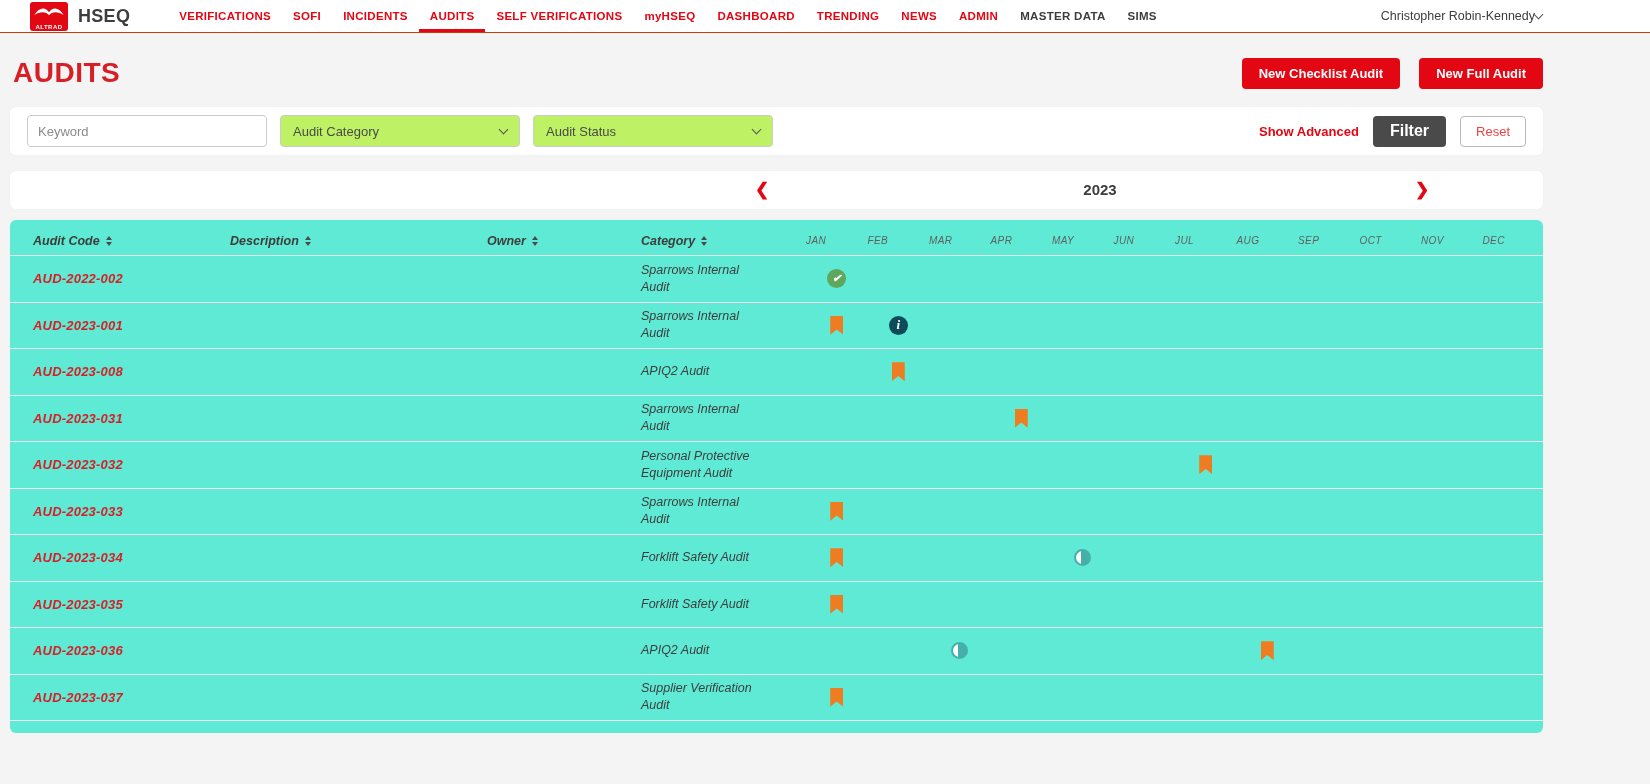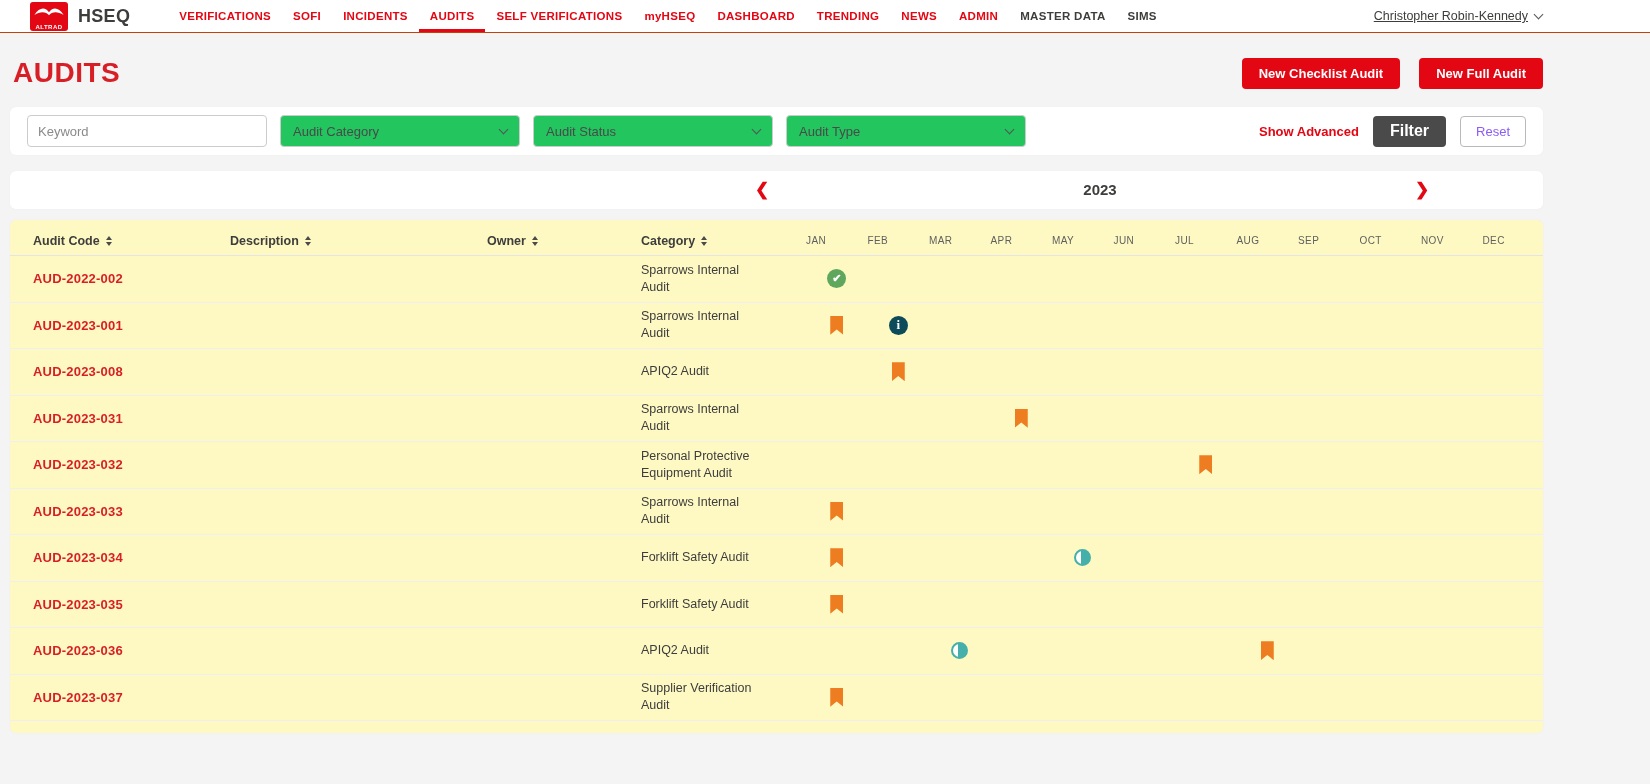--- a/index.html
+++ b/index.html
@@ -27,22 +27,22 @@
   .appname { font-size:18px; font-weight:bold; color:#3d3d3c; align-self:center; margin-left:10px; letter-spacing:.3px; }
   .nav-items { display:flex; margin-left:38px; align-items:stretch; }
   .nav-item {
     font-size:11.5px; font-weight:bold; color:#e30613; letter-spacing:.3px;
     display:flex; align-items:center; padding:0 11px; cursor:pointer;
     border-bottom:3px solid transparent; border-top:3px solid transparent;
   }
   .nav-item.dark { color:#3d3d3c; }
   .nav-item.active { border-bottom-color:#e30613; }
   .user-menu {
-    margin-left:auto; margin-right:108px; display:flex; align-items:center; gap:7px;
-    font-size:12.5px; color:#3d3d3c; cursor:pointer;text-decoration:underline;
+    margin-left:auto; margin-right:108px; display:flex; align-items:center; 
+    font-size:12.5px; color:#3d3d3c; cursor:pointer;
   }
   .chev {
     width:7px; height:7px; border-right:1.6px solid #555; border-bottom:1.6px solid #555;
     transform:rotate(45deg); display:inline-block; margin-top:-3px;
   }
   
   .content { width:1533px; margin-left:10px; }
   .title-row { display:flex; align-items:center; padding:24px 0 18px 3px; }
   .page-title { color:#d81f26; font-size:28px; font-weight:bold; letter-spacing:.5px; }
   .title-actions { margin-left:auto; display:flex; gap:19px; }
@@ -56,56 +56,57 @@
     background:#fff; border-radius:6px; height:48px; display:flex; align-items:center;
     padding:0 10px 0 17px; gap:13px; box-shadow:0 0 2px rgba(0,0,0,.04);
   }
   .keyword-input {
     width:240px; height:32px; border:1px solid #ccc; border-radius:4px;
     padding:0 10px; font-size:13px; color:#3d3d3d; outline:none;
     font-family:"Liberation Sans", sans-serif;
   }
   .keyword-input::placeholder { color:#8a8a8a; }
   .select {
-    width:240px; height:32px; border:1px solid #ccc; border-radius:4px; background:#22c55e;
+    width:240px; height:32px; border:1px solid #ccc; border-radius:4px; background:#bef264;
     display:flex; align-items:center; padding:0 12px; font-size:13px; color:#4a4a4a;
     cursor:pointer;
     gap:33px;
   }
   .select .chev { margin-left:auto; border-color:#555; }
   .filter-right { margin-left:auto; display:flex; align-items:center; gap:14px; padding-right:7px; }
   .show-advanced { color:#e30613; font-size:13px; font-weight:bold; cursor:pointer; }
   .btn-filter {
     background:#4a4a4b; color:#fff; border:none; border-radius:4px; height:31px;
     padding:0 17px; font-size:16px; font-weight:bold; cursor:pointer;
     font-family:"Liberation Sans", sans-serif;
   }
   .btn-reset {
-    background:#fff; color:#8b5cf6; border:1px solid #b9b9b9; border-radius:4px; height:31px;
+    background:#fff; color:#ef4444; border:1px solid #b9b9b9; border-radius:4px; height:31px;
     padding:0 15px; font-size:13px; cursor:pointer; font-family:"Liberation Sans", sans-serif;
   }
   
   .year-card {
     background:#fff; border-radius:6px; height:38px; margin-top:16px; position:relative;
     box-shadow:0 0 2px rgba(0,0,0,.04);
   }
   .year-chevron {
     position:absolute; top:7px; color:#e30613; font-size:17px; font-weight:bold;
     cursor:pointer; line-height:24px;
   }
   .year-prev { left:745px; }
   .year-next { left:1405px; }
   .year-label {
     position:absolute; left:1045px; width:90px; text-align:center; top:10px;
     font-size:15px; color:#3d3d3c; font-weight:bold;
   }
   
   .table-card {
-    background:#fef9c3; border-radius:6px; margin-top:11px; padding:6px 0 12px 0;
+    background:#5eead4; border-radius:6px; margin-top:11px; padding:6px 0 12px 0;
     box-shadow:0 0 2px rgba(0,0,0,.04);
+    font-style:italic;
   }
   .thead, .trow {
     display:grid;
     grid-template-columns:197px 257px 154px 165px repeat(12, 61.5px);
     padding-left:23px; align-items:center;
   }
   .thead { height:30px; border-bottom:1px solid #e4e4e4; }
   .th { font-size:12.5px; font-weight:bold; color:#3d3d3c; display:flex; align-items:center; cursor:pointer; }
   .sort { display:inline-flex; flex-direction:column; gap:2px; margin-left:6px; }
   .sort i { width:0; height:0; border-left:3.5px solid transparent; border-right:3.5px solid transparent; }
@@ -183,24 +184,20 @@
   <div class="filter-card">
     <input class="keyword-input" placeholder="Keyword" style="">
     <div class="select">
       <span>Audit Category</span>
       <span class="chev"></span>
     </div>
     <div class="select">
       <span>Audit Status</span>
       <span class="chev"></span>
     </div>
-    <div class="select">
-      <span>Audit Type</span>
-      <span class="chev"></span>
-    </div>
     <div class="filter-right">
       <span class="show-advanced">Show Advanced</span>
       <button class="btn-filter">Filter</button>
       <button class="btn-reset">Reset</button>
     </div>
   </div>
 
   <div class="year-card">
     <span class="year-chevron year-prev">❮</span>
     <span class="year-label">2023</span>

